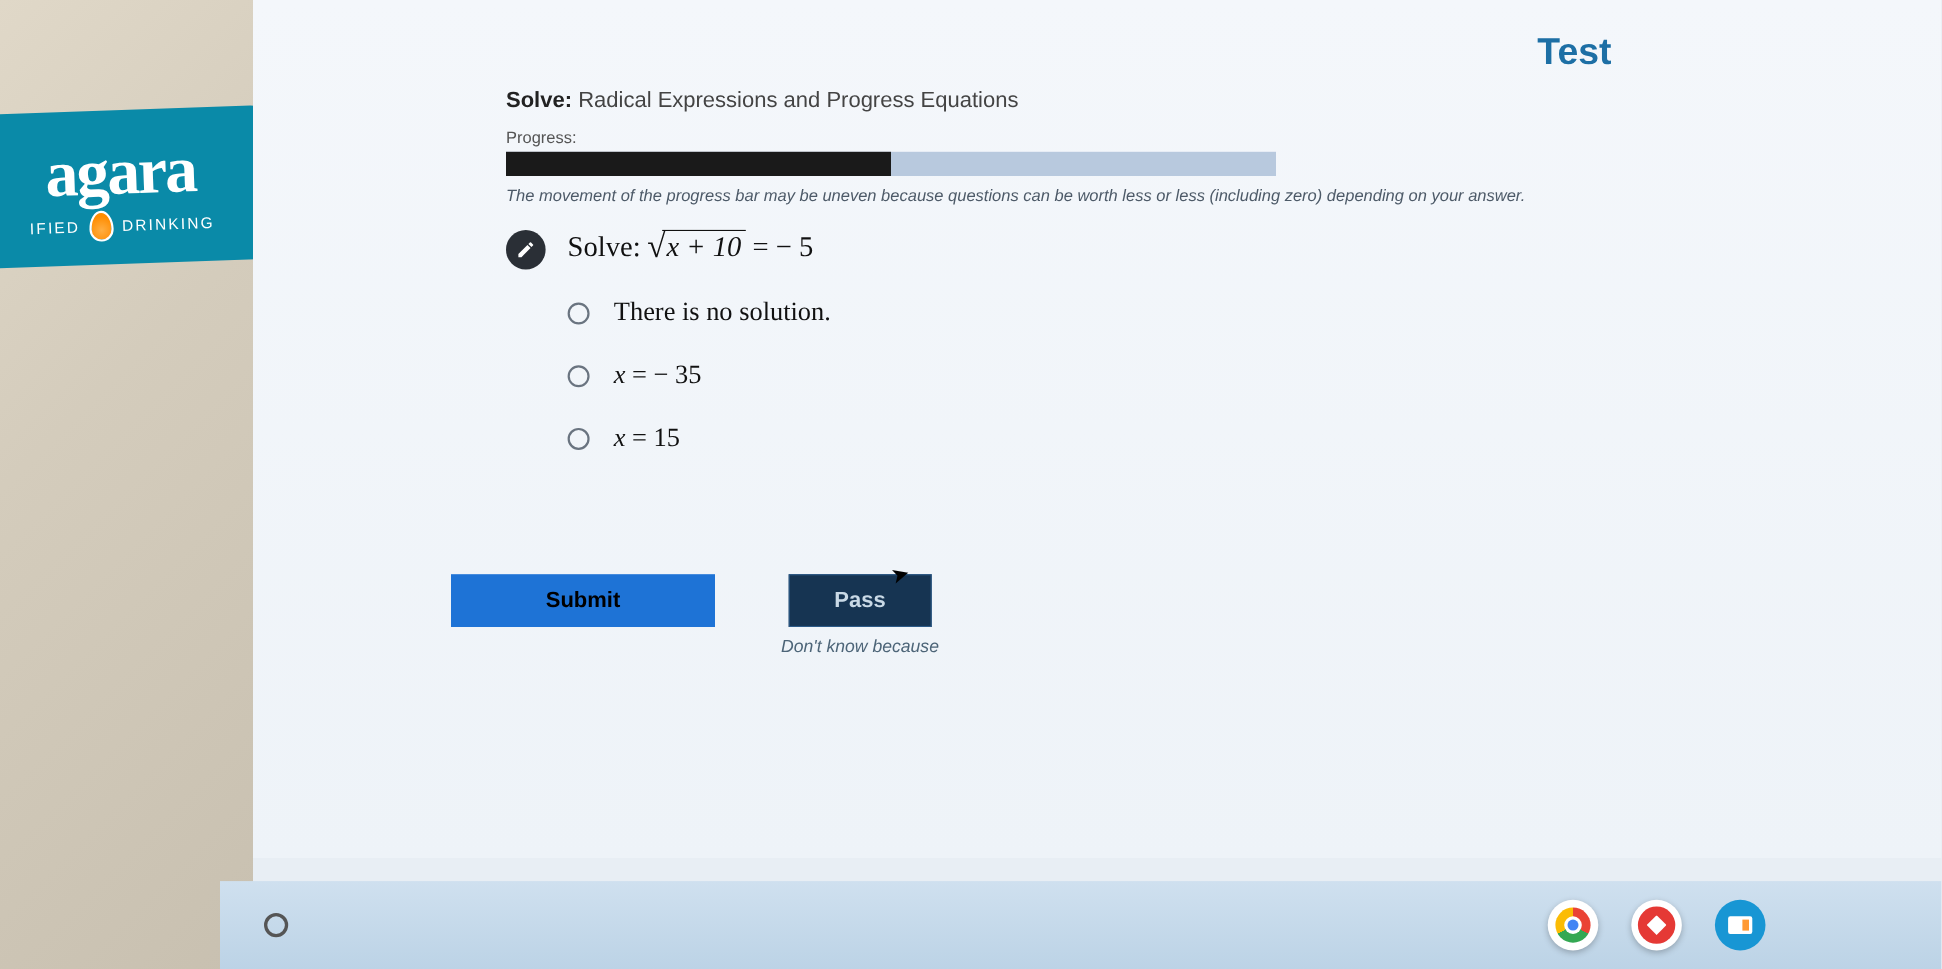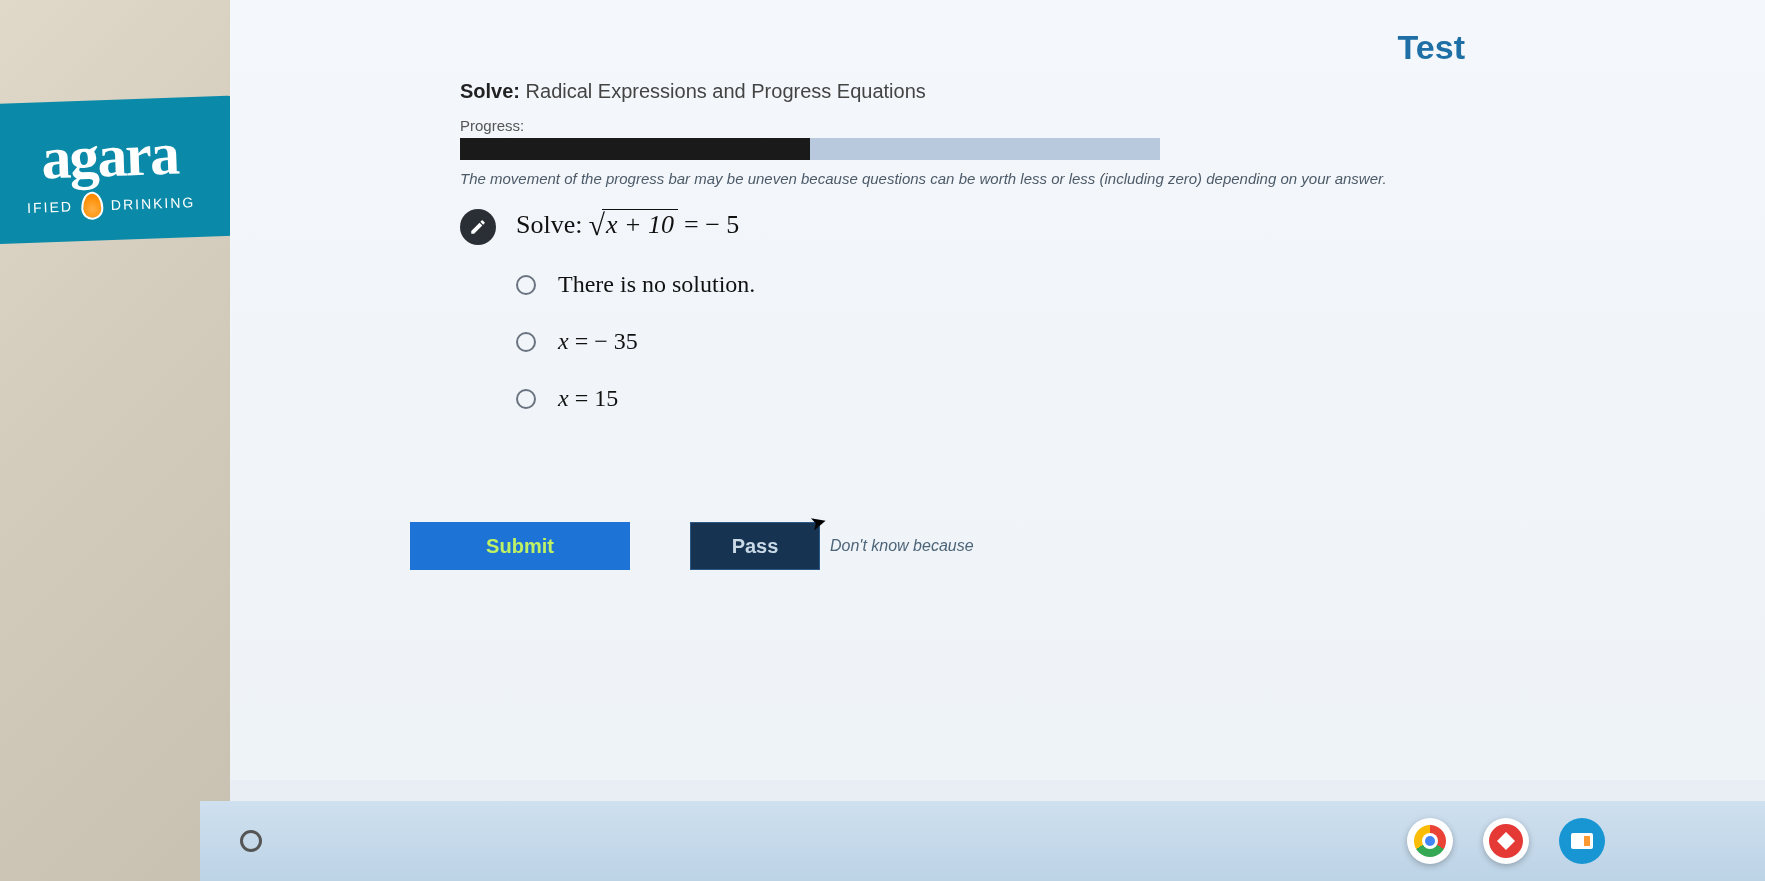--- a/index.html
+++ b/index.html
@@ -191,27 +191,27 @@
     height: 48px;
     display: flex;
     align-items: center;
     justify-content: center;
     font-size: 20px;
     font-weight: 700;
     border: none;
     cursor: pointer;
   }
   .btn-submit {
-    width: 220px;
+    width: 240px;
     background: #1e73d6;
-    color: #bef264;
+    color: #000000;
   }
   .btn-pass-wrap {
     display: flex;
-    flex-direction: row;
+    flex-direction: column;
     align-items: center;
     gap: 10px;
   }
   .btn-pass {
     width: 130px;
     background: #163452;
     color: #c9d9e6;
     border: 1px solid #2c5a88;
   }
   .pass-caption {

